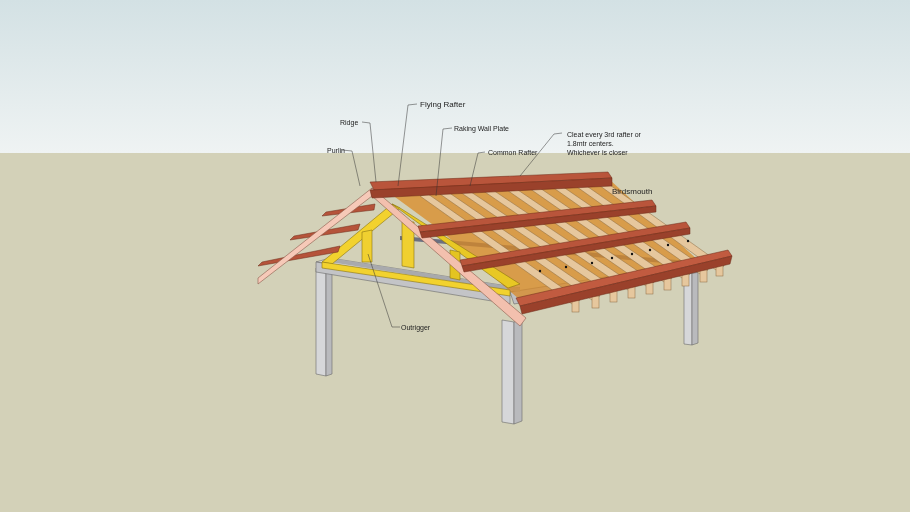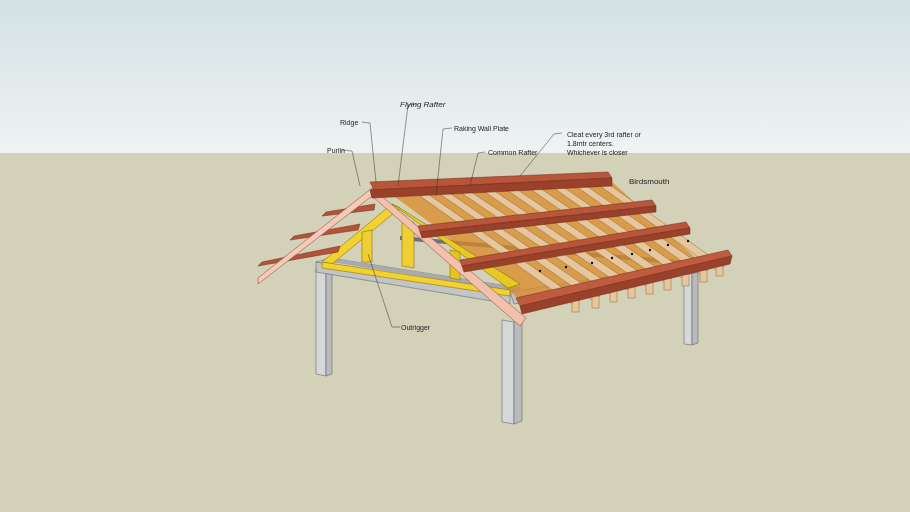--- a/index.html
+++ b/index.html
@@ -112,22 +112,22 @@
     <polyline points="342,150 352,151 360,186"></polyline>
     <polyline points="362,122 370,123 376,182"></polyline>
     <polyline points="417,104 408,105 398,186"></polyline>
     <polyline points="452,128 443,129 436,196"></polyline>
     <polyline points="485,152 478,153 470,186"></polyline>
     <polyline points="562,133 554,134 520,176"></polyline>
     <polyline points="400,327 392,327 368,254"></polyline>
   </g>
 </svg>
 
-<div class="lbl big" style="left:400px;top:100px;font-style:italic;">Flying Rafter</div>
+<div class="lbl big" style="left:420px;top:100px;">Flying Rafter</div>
 <div class="lbl" style="left:340px;top:118px;">Ridge</div>
 <div class="lbl" style="left:327px;top:146px;">Purlin</div>
 <div class="lbl" style="left:454px;top:124px;">Raking Wall Plate</div>
 <div class="lbl" style="left:488px;top:148px;">Common Rafter</div>
 <div class="lbl note" style="left:567px;top:130px;">Cleat every 3rd rafter or
 1.8mtr centers.
 Whichever is closer</div>
-<div class="lbl big" style="left:612px;top:177px;padding-left:17px;">Birdsmouth</div>
+<div class="lbl big" style="left:612px;top:187px;">Birdsmouth</div>
 <div class="lbl" style="left:401px;top:323px;">Outrigger</div>
 
 </body></html>

